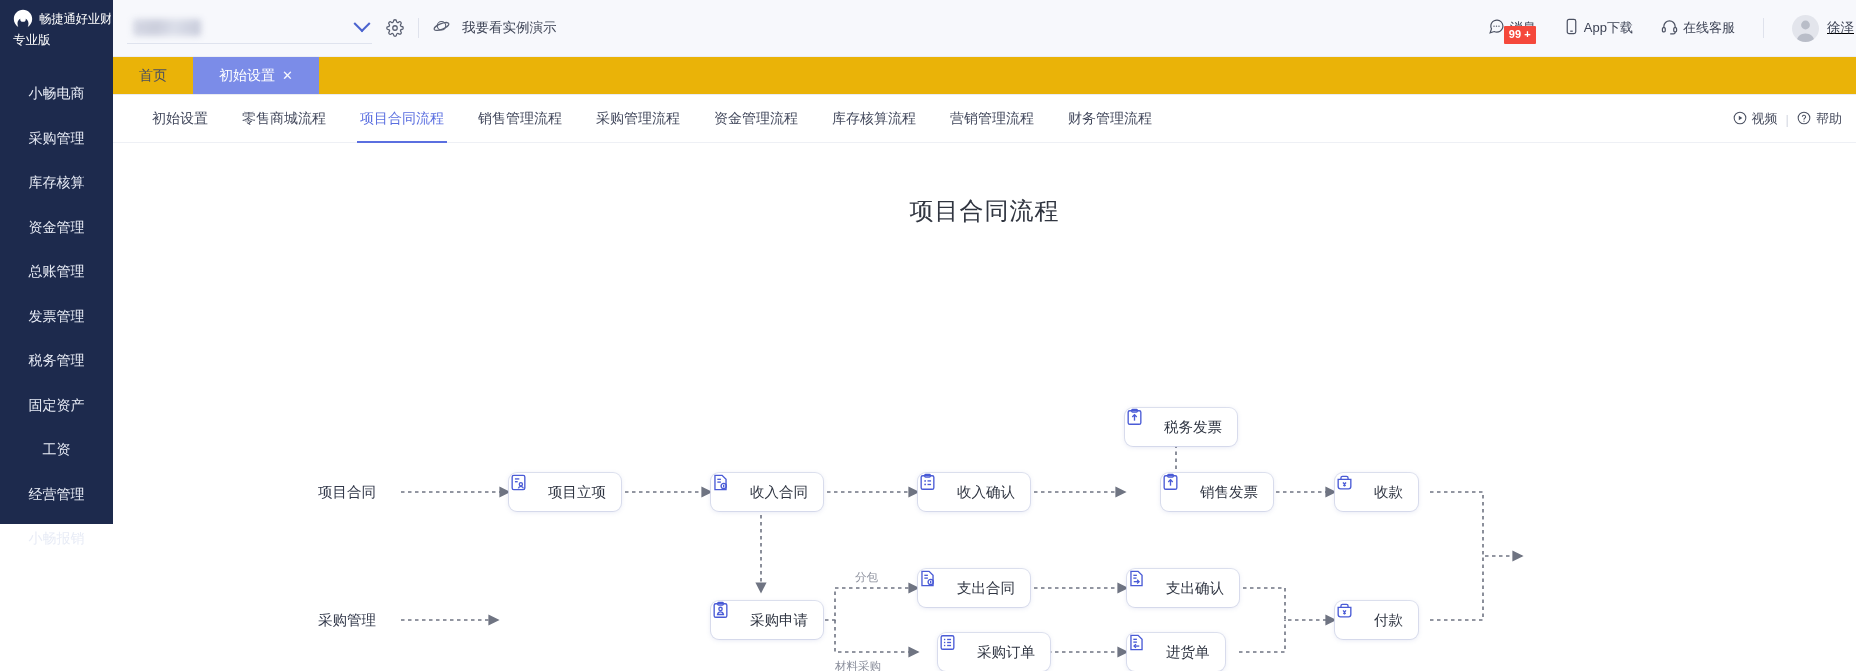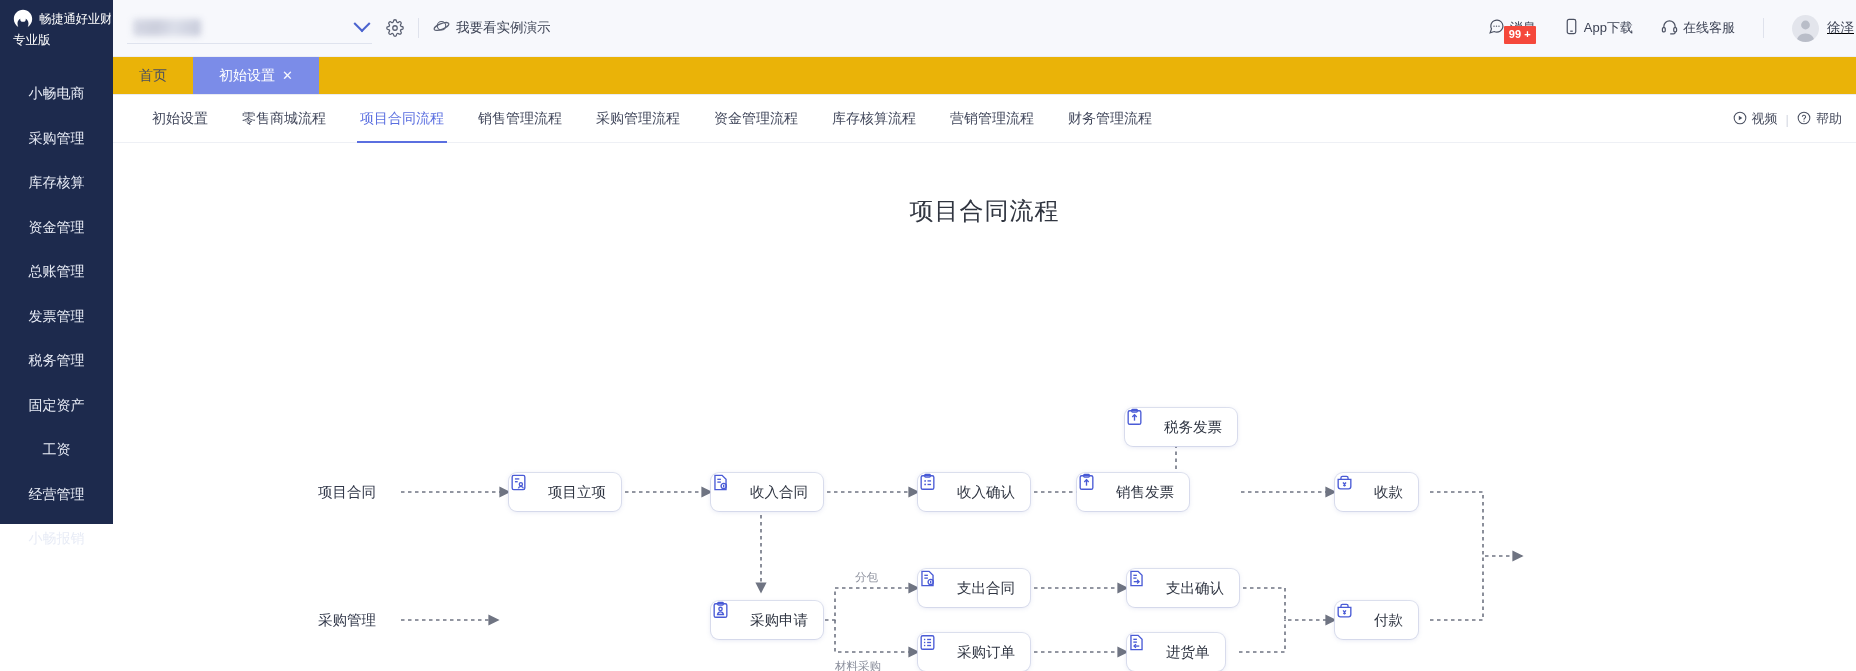--- a/index.html
+++ b/index.html
@@ -74,21 +74,21 @@
   }
   .chev {
     margin-left: auto; margin-right: 4px;
     width: 12px; height: 12px;
     border-right: 2px solid #4b63cf; border-bottom: 2px solid #4b63cf;
     transform: rotate(45deg) translate(-3px,-3px);
   }
   .gear-btn { margin-left: 14px; cursor: pointer; display:flex; align-items:center; }
   .vdivider { width:1px; height:20px; background:#dfe2ec; margin:0 14px; }
   .demo-link {
-    display: flex; align-items: center; gap: 6px;
+    display: flex; align-items: center; gap: 12px;
     color: #3c4254; font-size: 13.5px; cursor: pointer; white-space: nowrap;
   }
   .topbar-right {
     margin-left: auto; display: flex; align-items: center;
     gap: 0px; padding-right: 0px; height: 100%;
   }
   .hdr-item {
     display: flex; align-items: center; gap: 5px;
     color: #3c4254; font-size: 13px; cursor: pointer;
     position: relative; padding: 0 14px; white-space: nowrap;
@@ -469,21 +469,21 @@
             <svg width="19" height="19" viewBox="0 0 24 24" fill="none" stroke="#4a5bd6" stroke-width="1.7">
               <rect x="4" y="3.5" width="16" height="17" rx="2"></rect>
               <rect x="8.5" y="1.8" width="7" height="3.4" rx="1"></rect>
               <line x1="12" y1="16" x2="12" y2="8.5"></line>
               <polyline points="9.2,11.3 12,8.5 14.8,11.3"></polyline>
             </svg>
           </span>
           <span>税务发票</span>
         </div>
 
-        <div class="node" style="left:964px; top:330px;">
+        <div class="node" style="left:1048px; top:330px;">
           <span class="ico">
             <svg width="19" height="19" viewBox="0 0 24 24" fill="none" stroke="#4a5bd6" stroke-width="1.7">
               <rect x="4" y="3.5" width="16" height="17" rx="2"></rect>
               <rect x="8.5" y="1.8" width="7" height="3.4" rx="1"></rect>
               <line x1="12" y1="16" x2="12" y2="8.5"></line>
               <polyline points="9.2,11.3 12,8.5 14.8,11.3"></polyline>
             </svg>
           </span>
           <span>销售发票</span>
         </div>
@@ -531,21 +531,21 @@
               <path d="M5 3h9l5 5v13H5z"></path>
               <line x1="8" y1="8" x2="12.5" y2="8"></line>
               <line x1="8" y1="11.5" x2="12" y2="11.5"></line>
               <line x1="8.5" y1="16" x2="15" y2="16"></line>
               <polyline points="12.8,13.7 15.2,16 12.8,18.3"></polyline>
             </svg>
           </span>
           <span>支出确认</span>
         </div>
 
-        <div class="node" style="left:805px; top:490px;">
+        <div class="node" style="left:825px; top:490px;">
           <span class="ico">
             <svg width="19" height="19" viewBox="0 0 24 24" fill="none" stroke="#4a5bd6" stroke-width="1.7">
               <rect x="4" y="3.5" width="16" height="17" rx="2"></rect>
               <line x1="7.5" y1="8.2" x2="9.2" y2="8.2"></line>
               <line x1="11.5" y1="8.2" x2="16.5" y2="8.2"></line>
               <line x1="7.5" y1="12" x2="9.2" y2="12"></line>
               <line x1="11.5" y1="12" x2="16.5" y2="12"></line>
               <line x1="7.5" y1="15.8" x2="9.2" y2="15.8"></line>
               <line x1="11.5" y1="15.8" x2="16.5" y2="15.8"></line>
             </svg>

